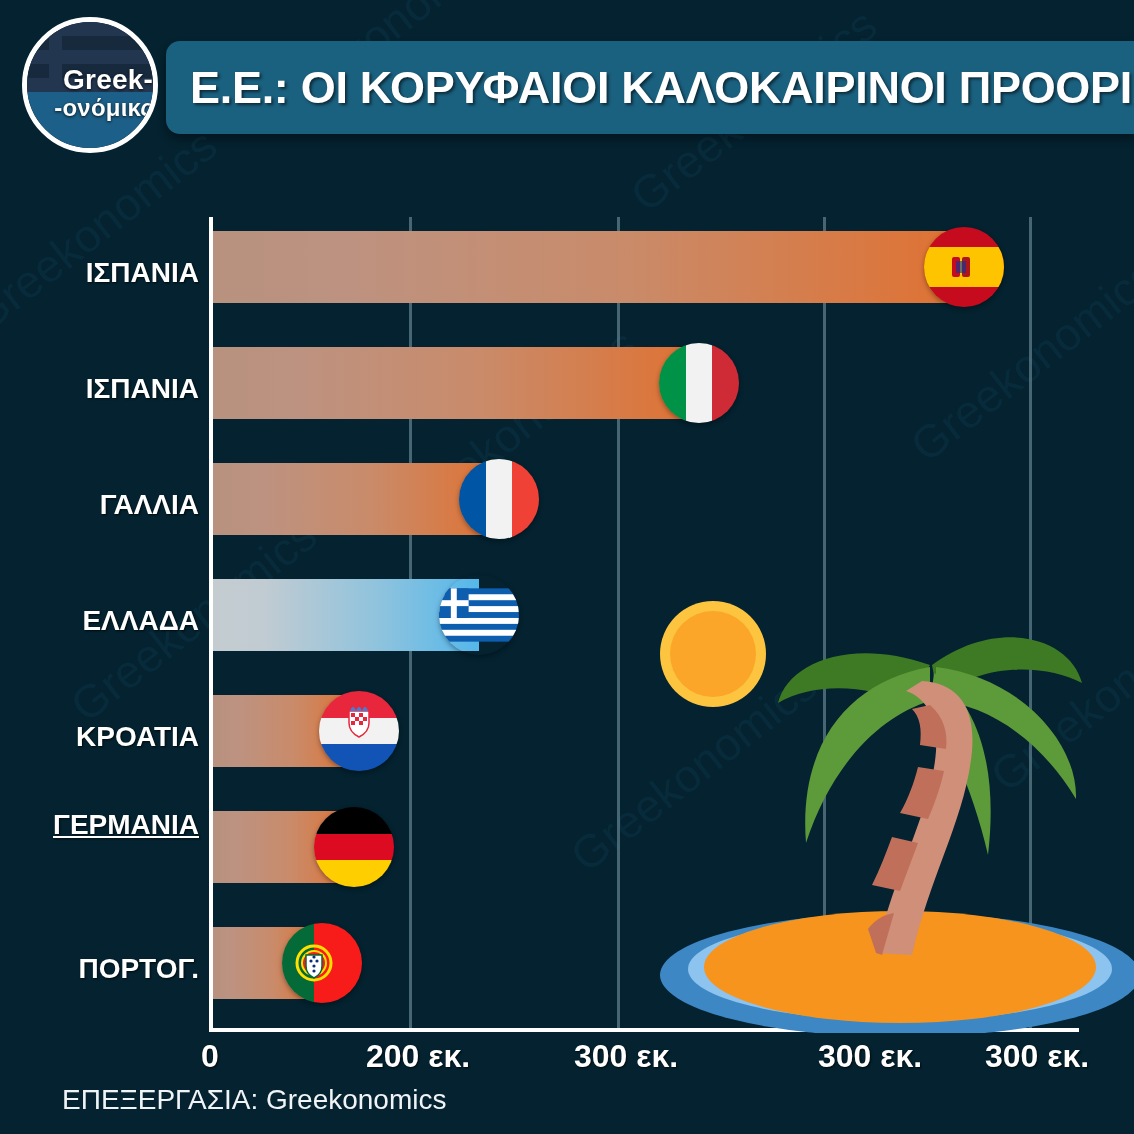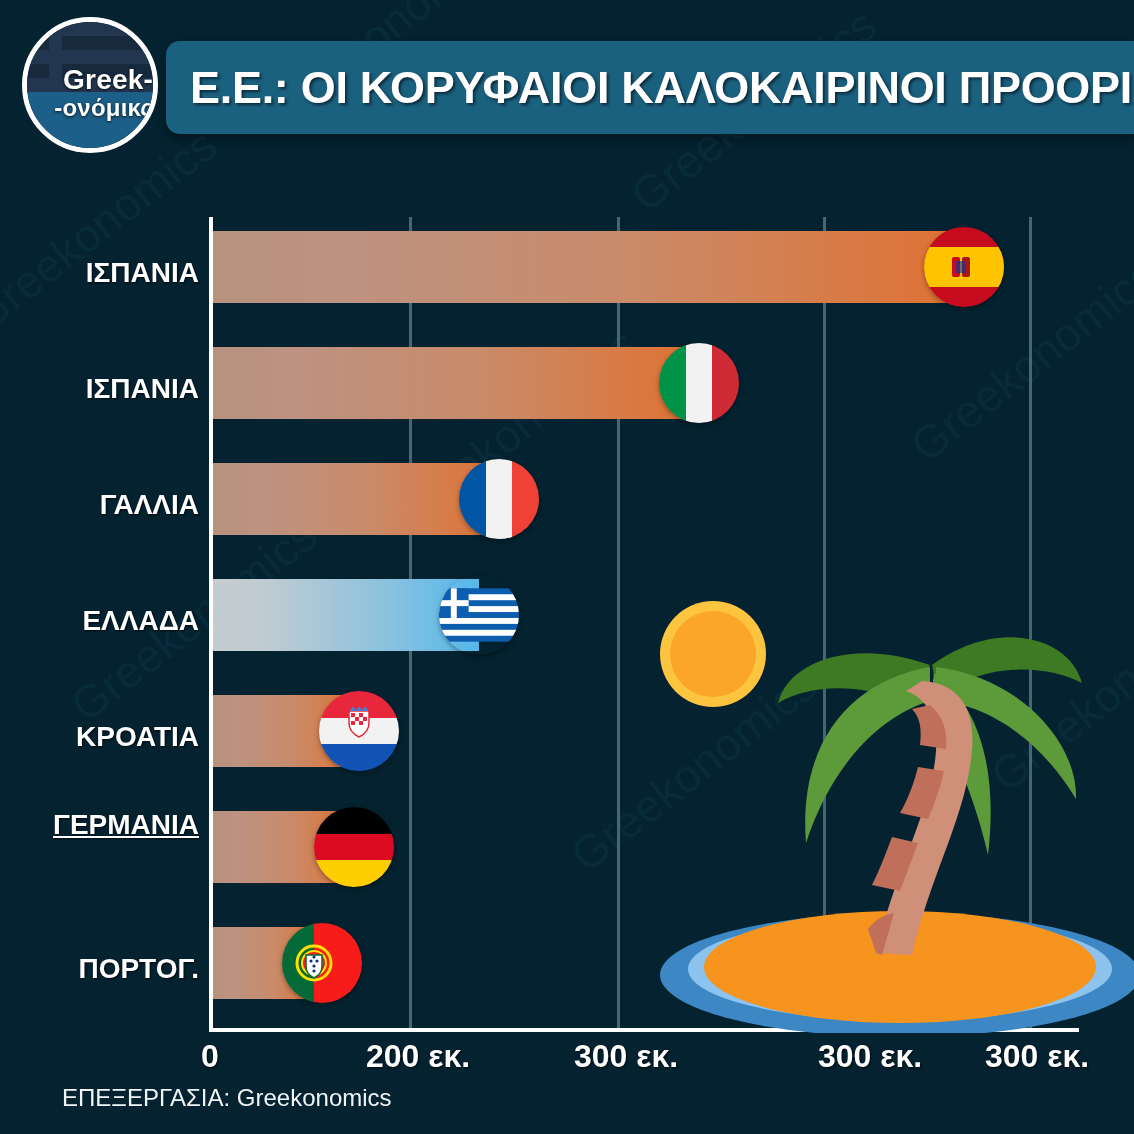--- a/index.html
+++ b/index.html
@@ -164,21 +164,21 @@
     font-weight:bold;
     white-space:nowrap;
     text-shadow:1px 1px 2px rgba(0,0,0,.7);
     z-index:4;
   }
 
   .footer{
     position:absolute;
     top:1084px;
     color:#f0f4f6;
-    font-size:24px;
+    font-size:28px;
     white-space:nowrap;
     z-index:4;
   }
   .footer-left{ left:62px; }
   .footer-right{ right:58px; }
 
   
   .scene{
     position:absolute;
     left:600px; top:555px;

